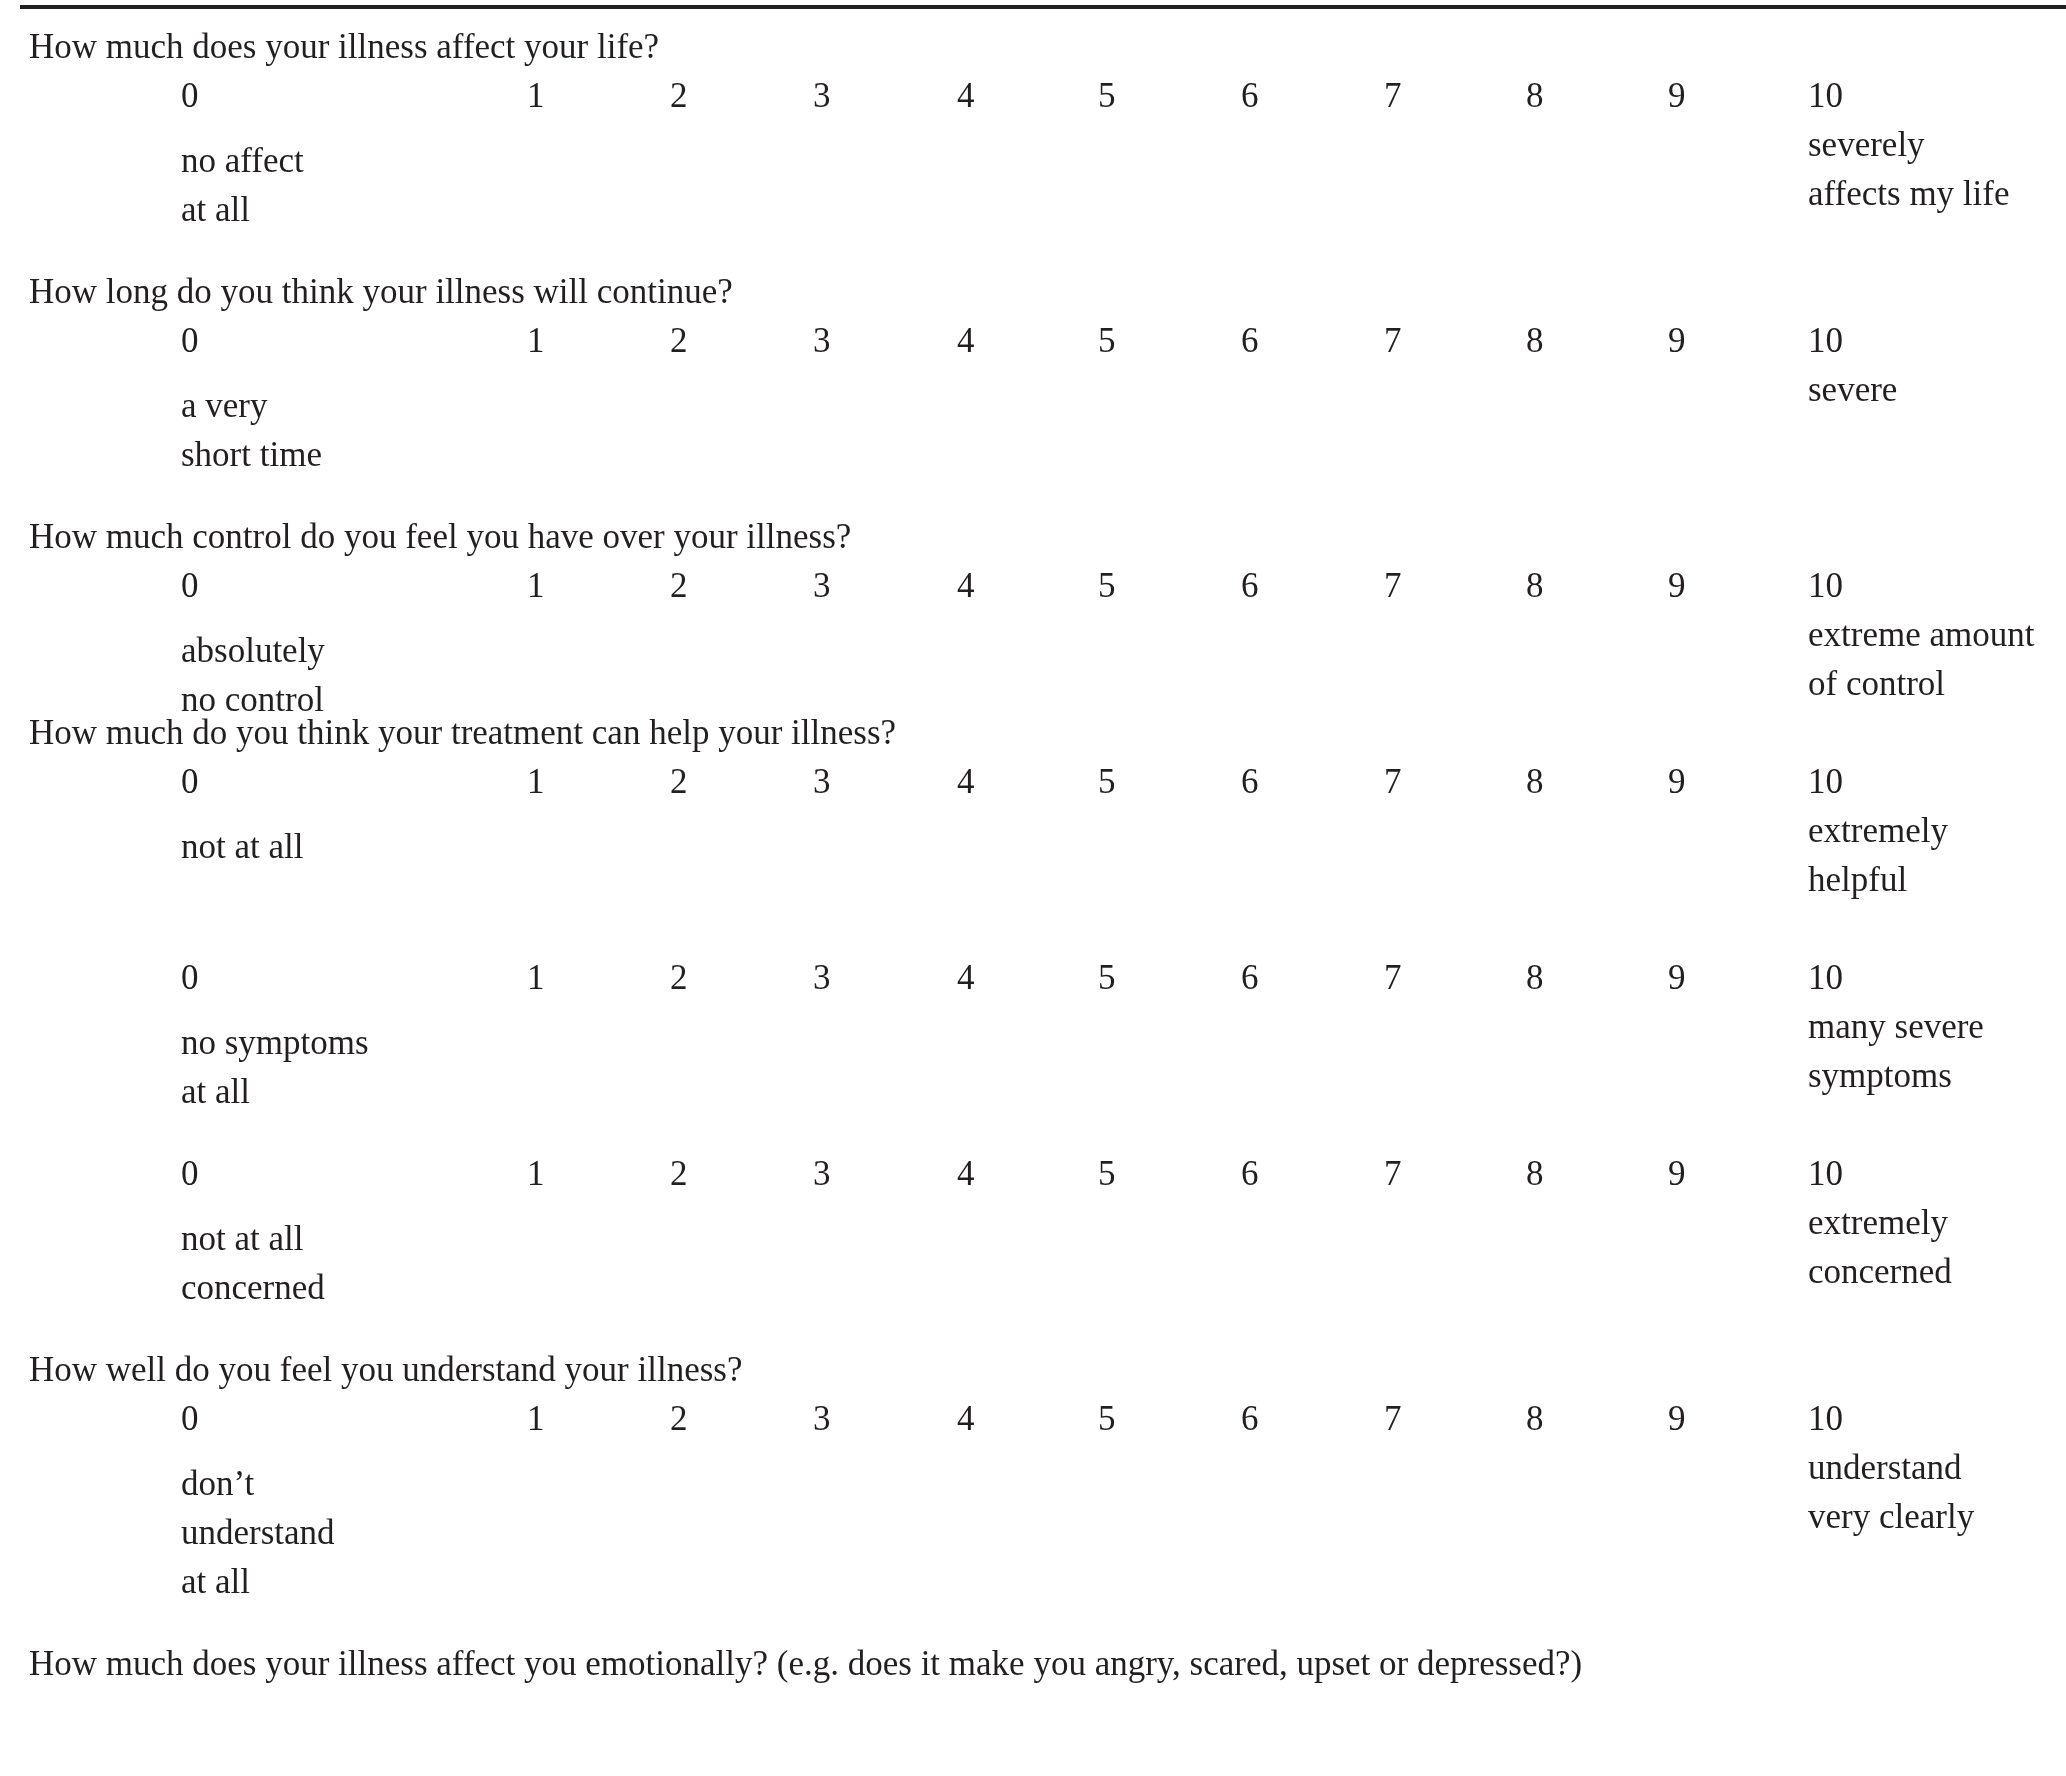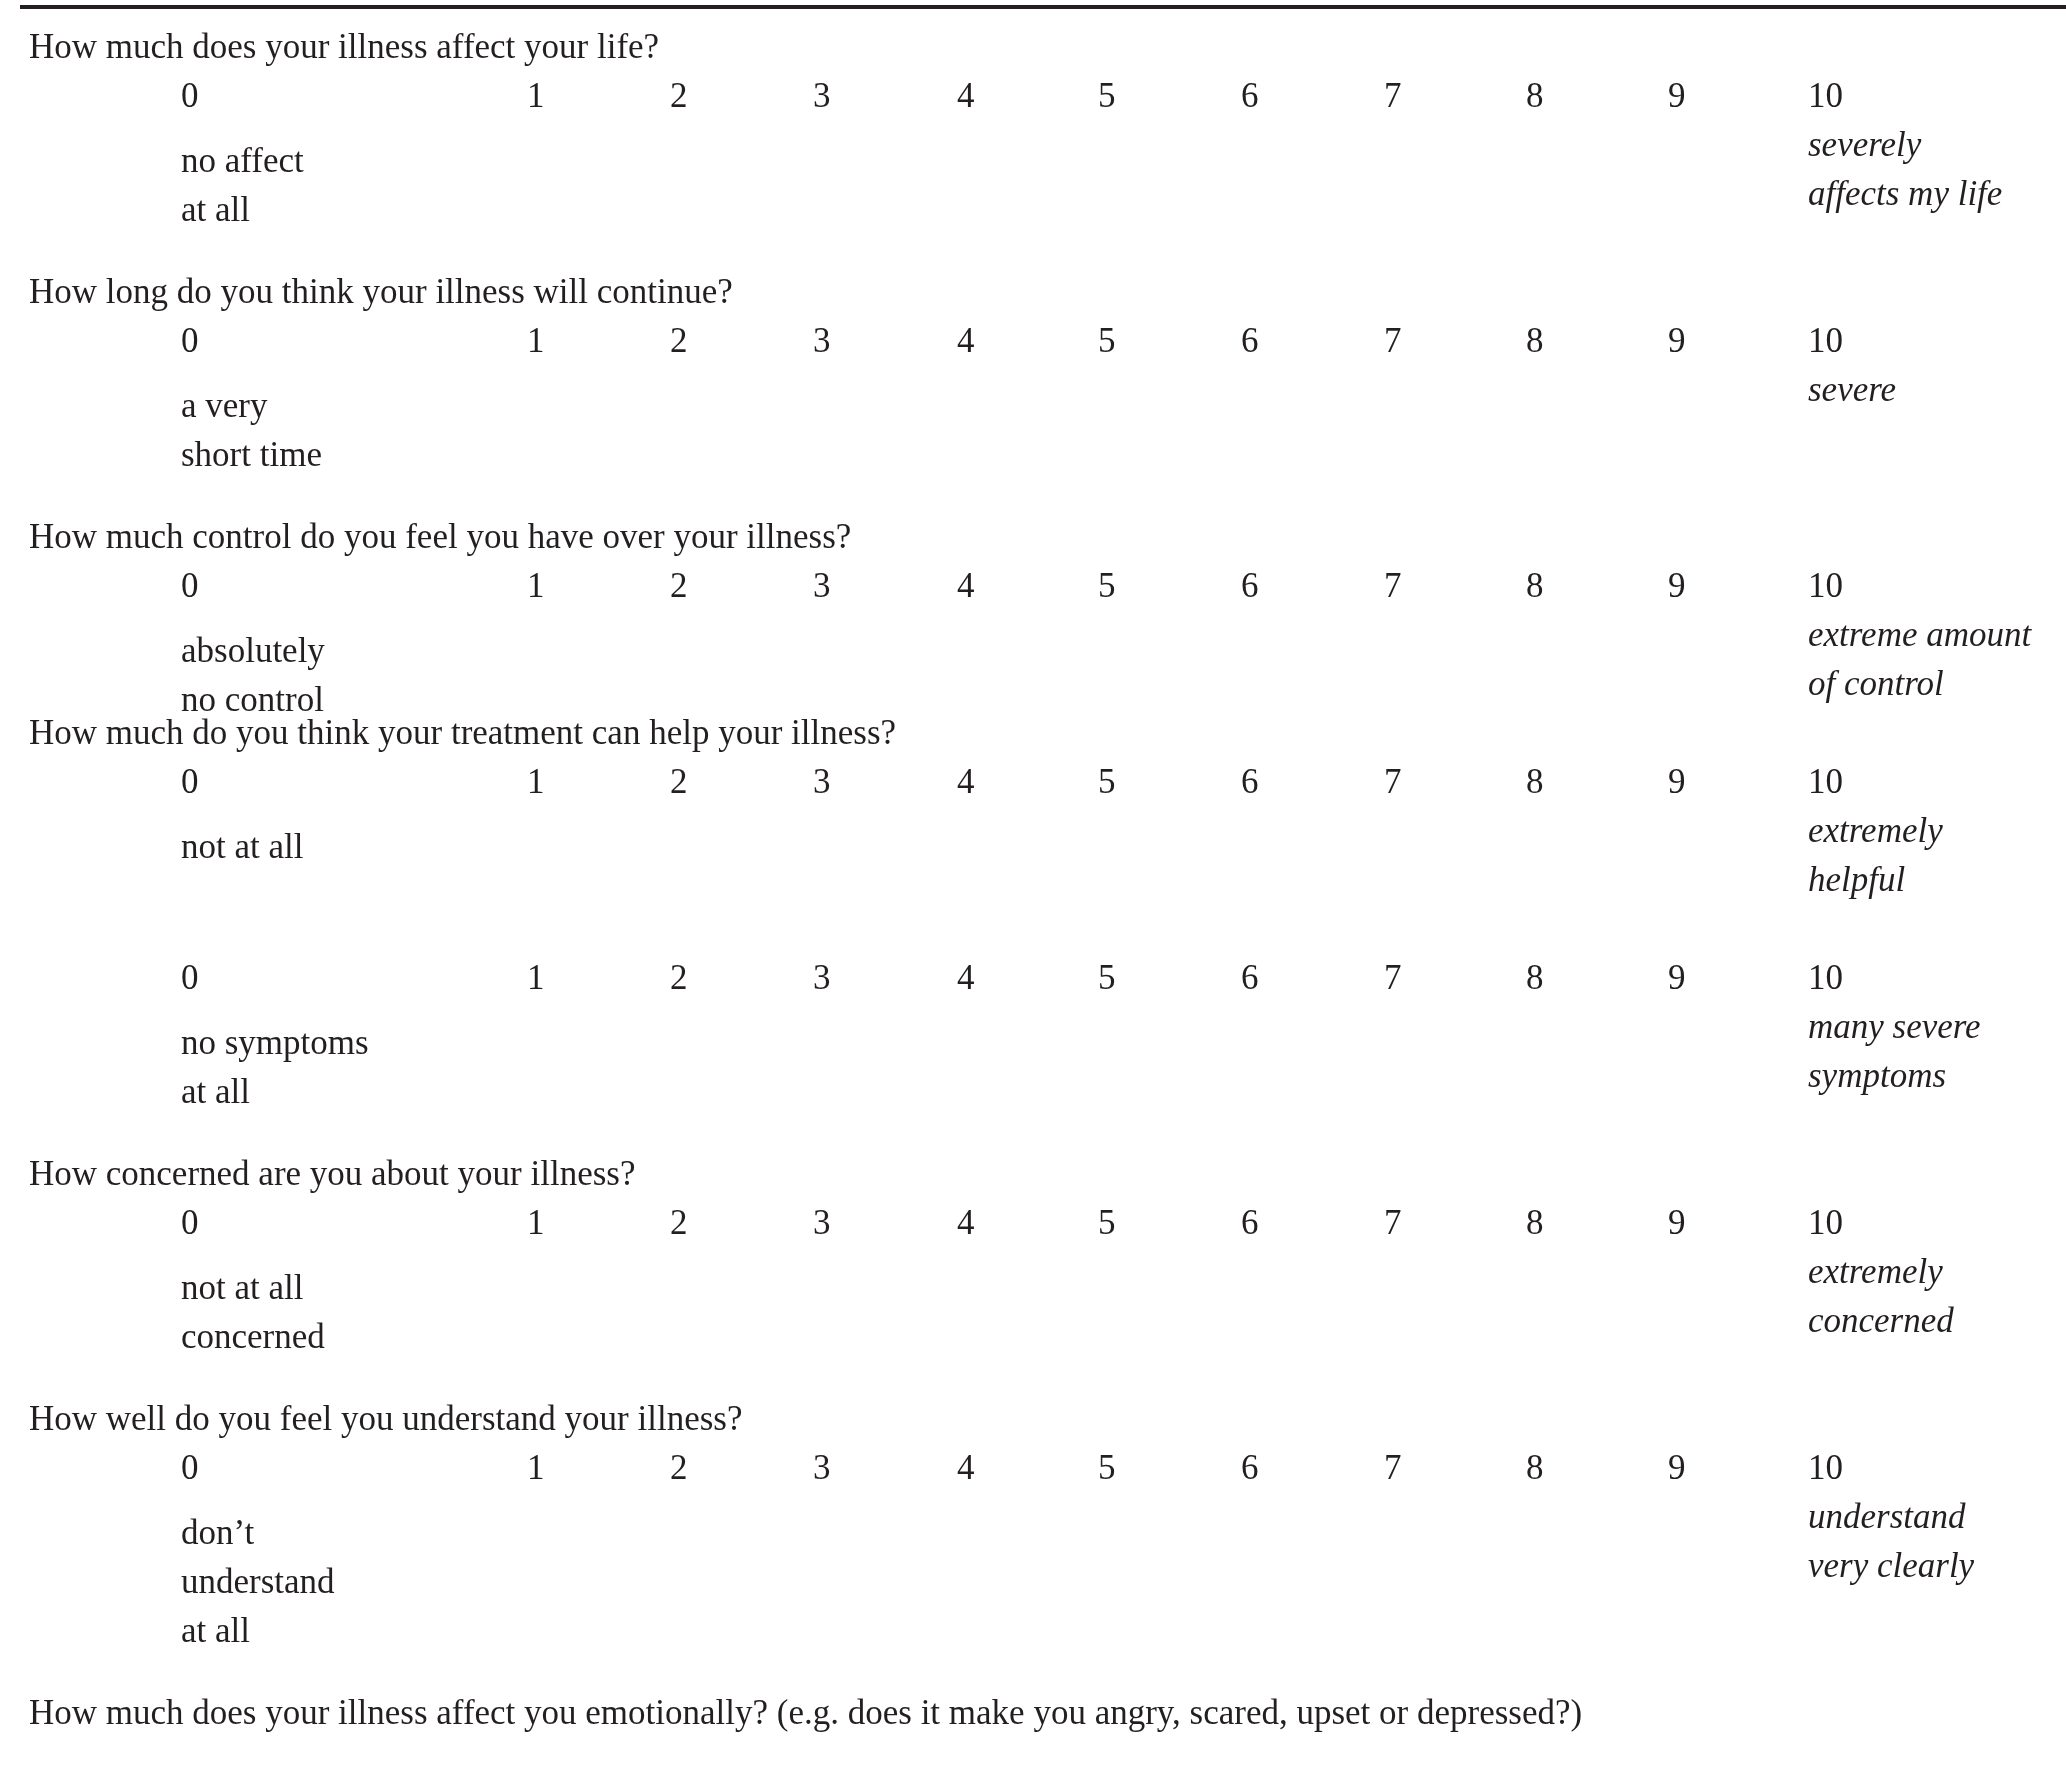--- a/index.html
+++ b/index.html
@@ -15,21 +15,21 @@
   .doc {
     position: absolute; left: 0; top: 21.6px; width: 2066px;
   }
   .row {
     position: relative; height: 49px; line-height: 49px;
     font-size: 35px; white-space: nowrap;
   }
   .question { padding-left: 29px; }
   .cell { position: absolute; top: 0; }
   .label-left { position: absolute; left: 181px; top: 16px; }
-  .label-right { position: absolute; left: 1808px; top: 0; font-style: italic; }
+  .label-right { position: absolute; left: 1808px; top: 0; }
 </style>
 </head>
 <body>
 
 <div class="top-rule"></div>
 <div class="doc" id="doc">
     <div class="row question">How much does your illness affect your life?</div>
     <div class="row">
       <span class="cell" style="left: 181px;">0</span>
       <span class="cell" style="left: 527px;">1</span>
@@ -133,21 +133,20 @@
     </div>
     <div class="row">
       <span class="label-left">no symptoms</span>
       <span class="label-right">many severe</span>
     </div>
     <div class="row">
       <span class="label-left">at all</span>
       <span class="label-right">symptoms</span>
     </div>
     <div class="row"></div>
-    <div class="row question">How concerned are you about your illness?</div>
     <div class="row">
       <span class="cell" style="left: 181px;">0</span>
       <span class="cell" style="left: 527px;">1</span>
       <span class="cell" style="left: 670px;">2</span>
       <span class="cell" style="left: 813px;">3</span>
       <span class="cell" style="left: 957px;">4</span>
       <span class="cell" style="left: 1098px;">5</span>
       <span class="cell" style="left: 1241px;">6</span>
       <span class="cell" style="left: 1384px;">7</span>
       <span class="cell" style="left: 1526px;">8</span>

